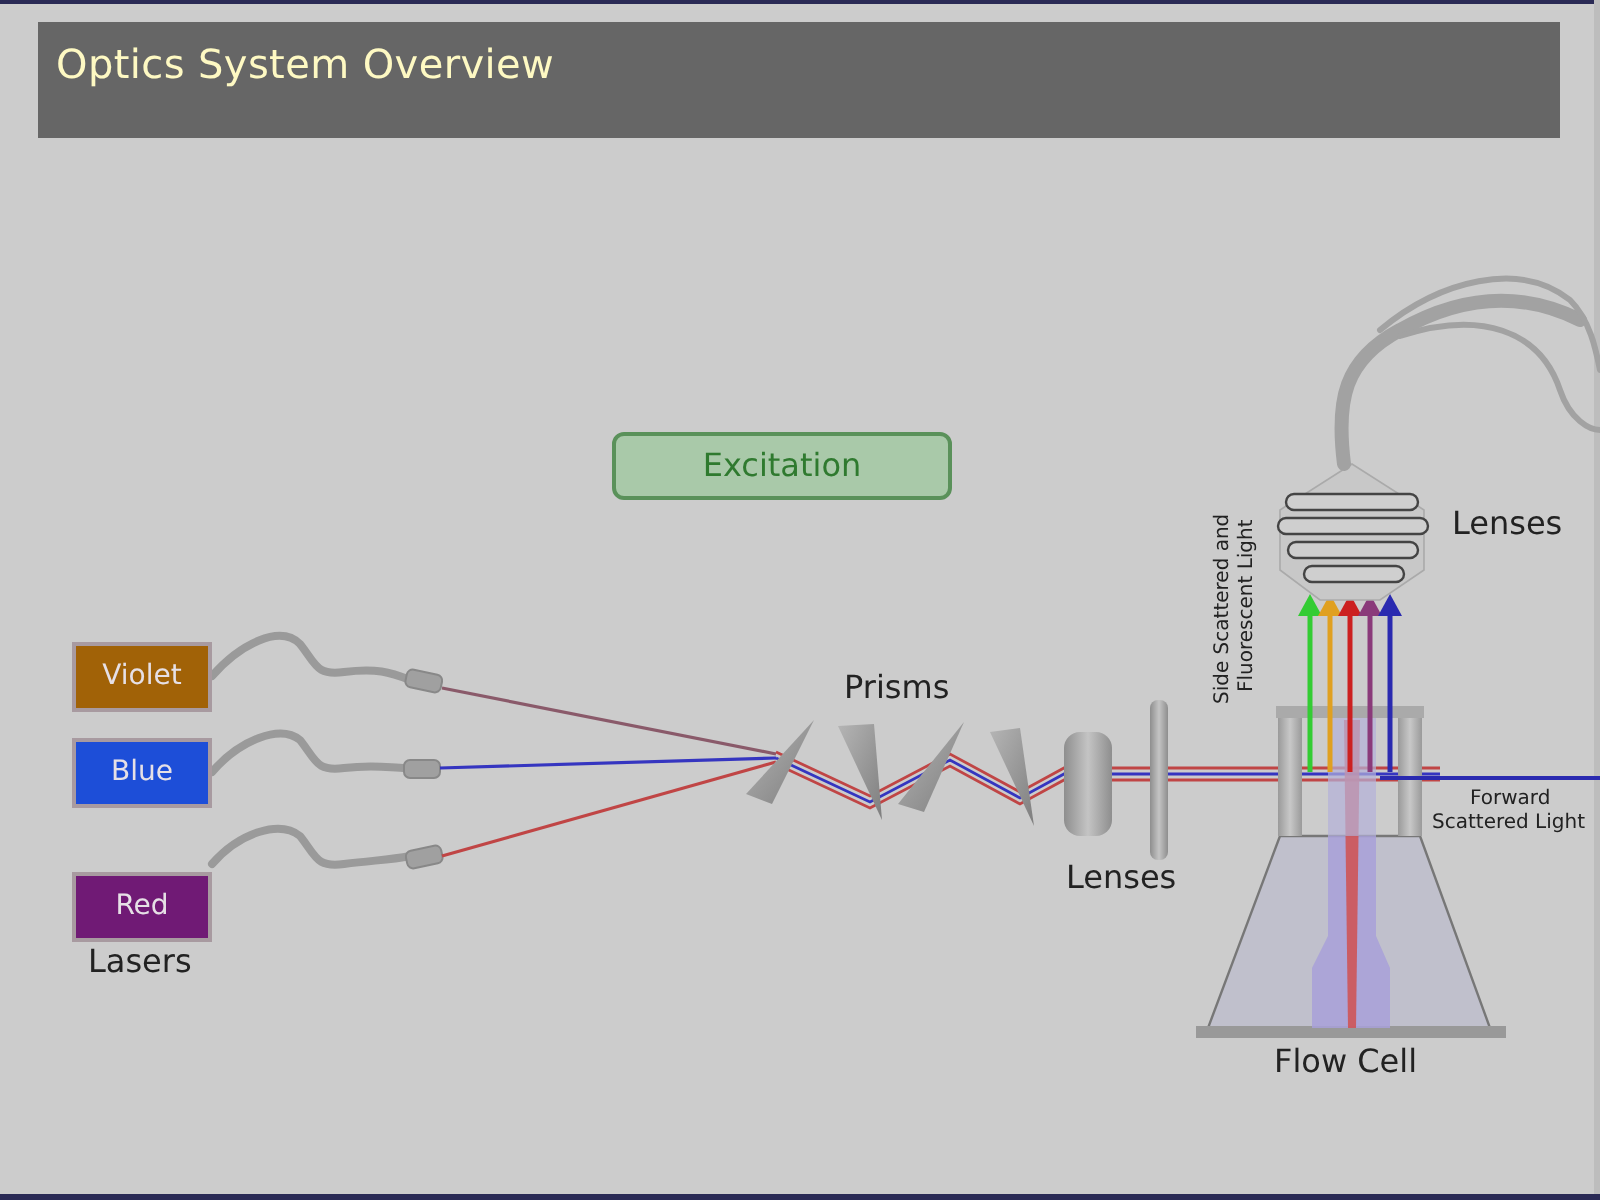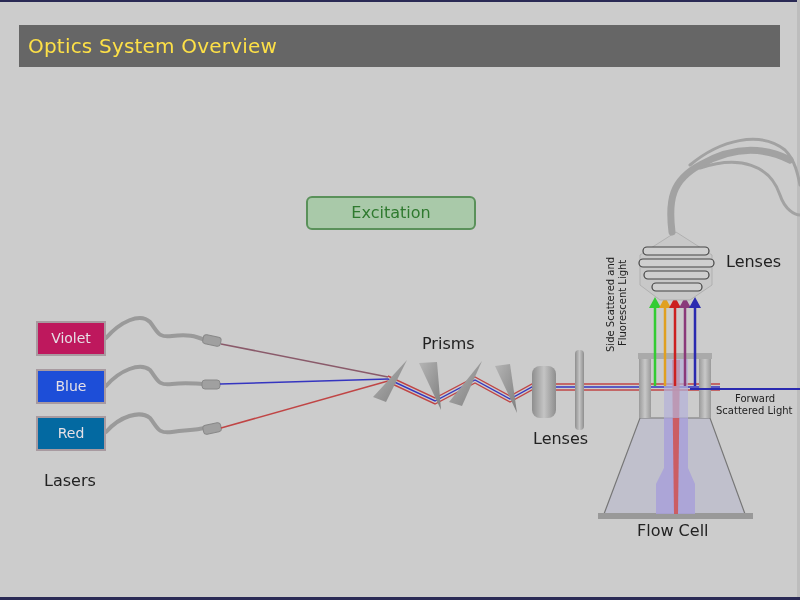--- a/index.html
+++ b/index.html
@@ -6,29 +6,29 @@
   body {
     width: 800px; height: 600px; overflow: hidden;
     background: #cccccc;
     font-family: "DejaVu Sans", sans-serif;
     position: relative;
   }
   .top-strip { position: absolute; left: 0; top: 0; width: 800px; height: 2px; background: #2a2a55; }
   .bottom-strip { position: absolute; left: 0; top: 597px; width: 800px; height: 3px; background: #2a2a55; }
   .right-edge { position: absolute; left: 797px; top: 0; width: 3px; height: 600px; background: #bdbdbd; }
   .title-bar {
-    position: absolute; left: 19px; top: 25px; width: 761px; height: 42px;
-    background: #666666; color: #fde047;
+    position: absolute; left: 19px; top: 11px; width: 761px; height: 58px;
+    background: #666666; color: #fef9c3;
     font-size: 20px; line-height: 42px; padding-left: 9px; box-sizing: border-box;
     letter-spacing: 0.2px;
   }
   svg.diagram { position: absolute; left: 0; top: 0; }
   .lbl { font-family: "DejaVu Sans", sans-serif; fill: #222; }
   .excitation-btn {
-    position: absolute; left: 306px; top: 196px; width: 170px; height: 34px;
+    position: absolute; left: 306px; top: 216px; width: 170px; height: 34px;
     background: #a9c9a9; border: 2px solid #5a915a; border-radius: 6px;
     box-sizing: border-box; color: #2f7a2f; font-size: 16px;
     text-align: center; line-height: 30px; cursor: pointer;
   }
   .laser-box {
     position: absolute; left: 36px; width: 70px; height: 35px;
     box-sizing: border-box; border: 2px solid #a89aa0;
     color: #e6e0e6; font-size: 14px; text-align: center; line-height: 31px;
     cursor: pointer;
   }
@@ -144,15 +144,15 @@
   <g transform="translate(614,352) rotate(-90)">
     <text class="lbl" x="0" y="0" font-size="10">Side Scattered and</text>
     <text class="lbl" x="6" y="12" font-size="10">Fluorescent Light</text>
   </g>
   <text class="lbl" x="735" y="402" font-size="10">Forward</text>
   <text class="lbl" x="716" y="414" font-size="10">Scattered Light</text>
 </svg>
 
 <div class="excitation-btn">Excitation</div>
 
-<div class="laser-box" id="laser-0" style="top: 321px; background: #be185d;">Violet</div>
+<div class="laser-box" id="laser-0" style="top: 321px; background: #a16207;">Violet</div>
 <div class="laser-box" id="laser-1" style="top: 369px; background: #1d4ed8;">Blue</div>
-<div class="laser-box" id="laser-2" style="top: 416px; background: #0369a1;">Red</div>
+<div class="laser-box" id="laser-2" style="top: 436px; background: #701a75;">Red</div>
 
 </body></html>

